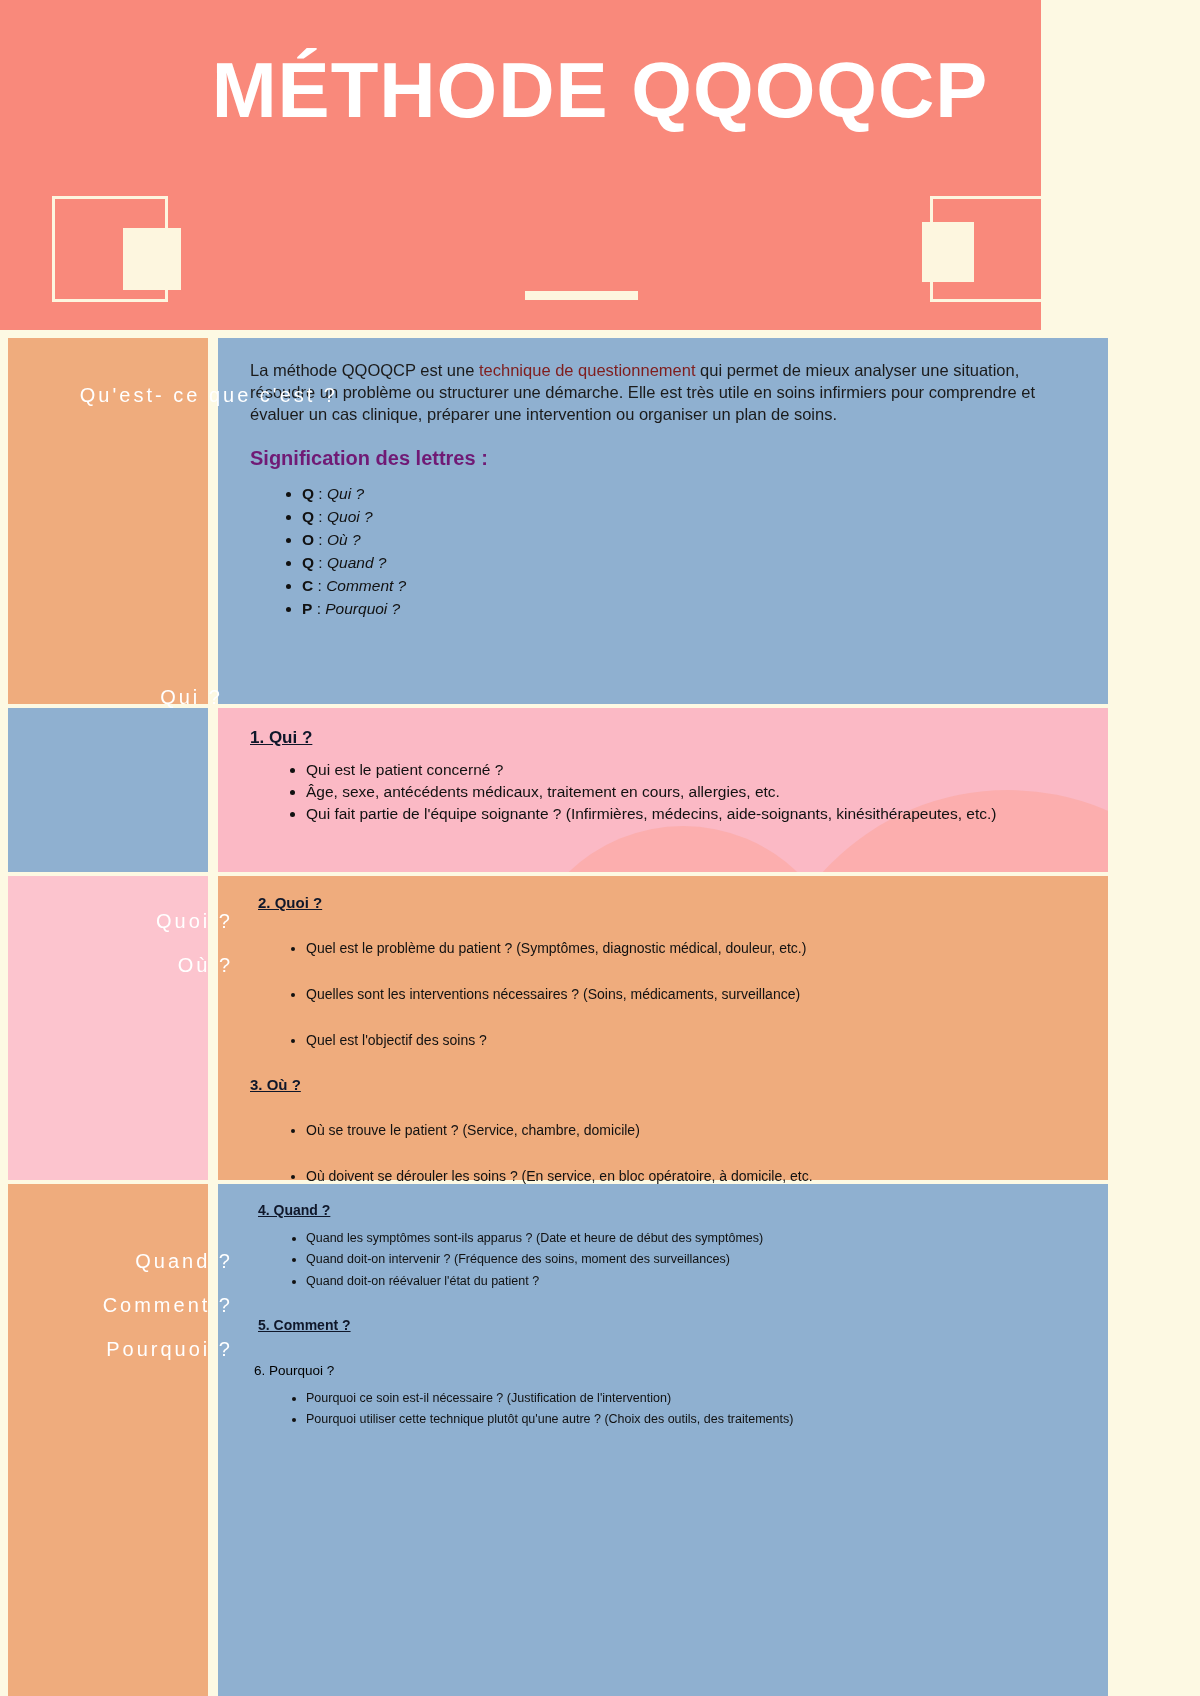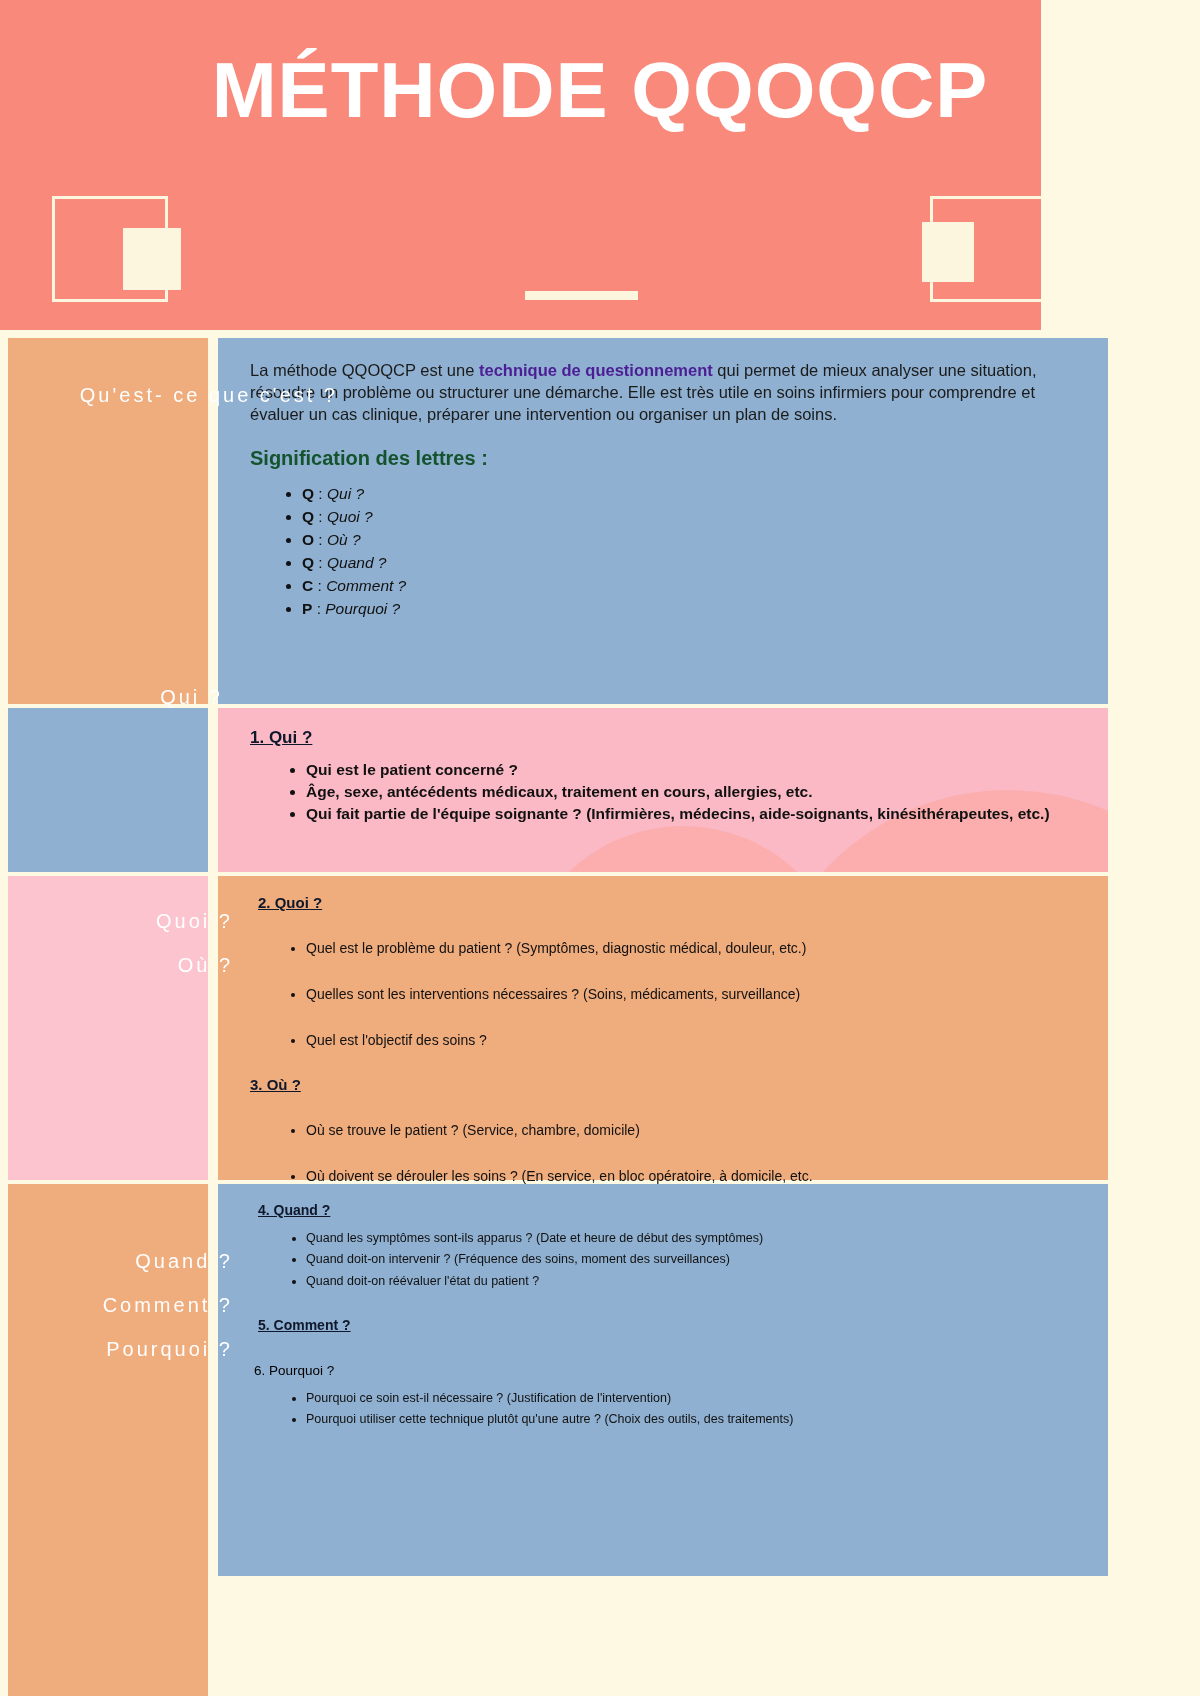--- a/index.html
+++ b/index.html
@@ -75,54 +75,54 @@
   .c-pink{background:#FBB9C5;}
   .c-pink-soft{background:#FCC4CE;}
 
   
   #s1{top:338px;height:366px;}
   #s1 .label-col{top:0;height:366px;}
   #s1 .panel{top:0;height:366px;}
   .intro-p{
     color:#1B1B1B;font-size:16.5px;line-height:1.32;margin:8px 8px 0 10px;
   }
-  .intro-p .hl{color:#4c1d95;font-weight:700;}
+  .intro-p .hl{color:#7f1d1d;font-weight:400;}
   .sig-title{
-    color:#14532d;font-weight:700;font-size:20px;margin:22px 0 0 10px;
+    color:#701a75;font-weight:700;font-size:20px;margin:22px 0 0 10px;
   }
   ul.letters{margin:14px 0 0 0;padding-left:62px;list-style:disc;}
   ul.letters li{font-size:15.5px;color:#111;margin-bottom:3.5px;line-height:1.25;}
   ul.letters li b{font-weight:700;}
   ul.letters li i{font-style:italic;}
 
   
   #s2{top:708px;height:164px;}
   #s2 .label-col{top:0;height:164px;}
   #s2 .panel{top:0;height:164px;overflow:hidden;}
   .arc{position:absolute;border-radius:50%;background:#FBA8A0;opacity:.62;}
 
   
   #s3{top:876px;height:304px;}
   #s3 .label-col{top:0;height:304px;}
   #s3 .panel{top:0;height:304px;}
 
   
   #s4{top:1184px;height:512px;}
   #s4 .label-col{top:0;height:512px;}
-  #s4 .panel{top:0;height:392px;}
+  #s4 .panel{top:0;height:512px;}
 
   .q-head{font-weight:700;color:#0f172a;text-decoration:underline;}
   .h-qui{font-size:17px;margin:6px 0 0 10px;}
   .h-md{font-size:15px;margin:4px 0 0 18px;}
   .h-sm{font-size:14px;margin:4px 0 0 18px;}
   .h-sm2{font-size:13.5px;font-weight:400;margin:4px 0 0 14px;}
 
   ul.bul{margin:12px 0 0 0;padding-left:66px;list-style:disc;}
   ul.bul li{color:#111;line-height:1.3;}
-  ul.bul.big li{font-size:15.5px;margin-bottom:2px;font-weight:bold;}
+  ul.bul.big li{font-size:15.5px;margin-bottom:2px;}
   ul.bul.mid li{font-size:14px;margin-bottom:3px;margin-top:28px;}
   ul.bul.sml li{font-size:12.5px;margin-bottom:5px;}
 </style>
 </head>
 <body>
 
 <div class="header">
   <div class="header-title">MÉTHODE QQOQCP</div>
   <div class="deco-sq-outline deco-left-outline"></div>
   <div class="deco-sq-fill deco-left-fill"></div>

